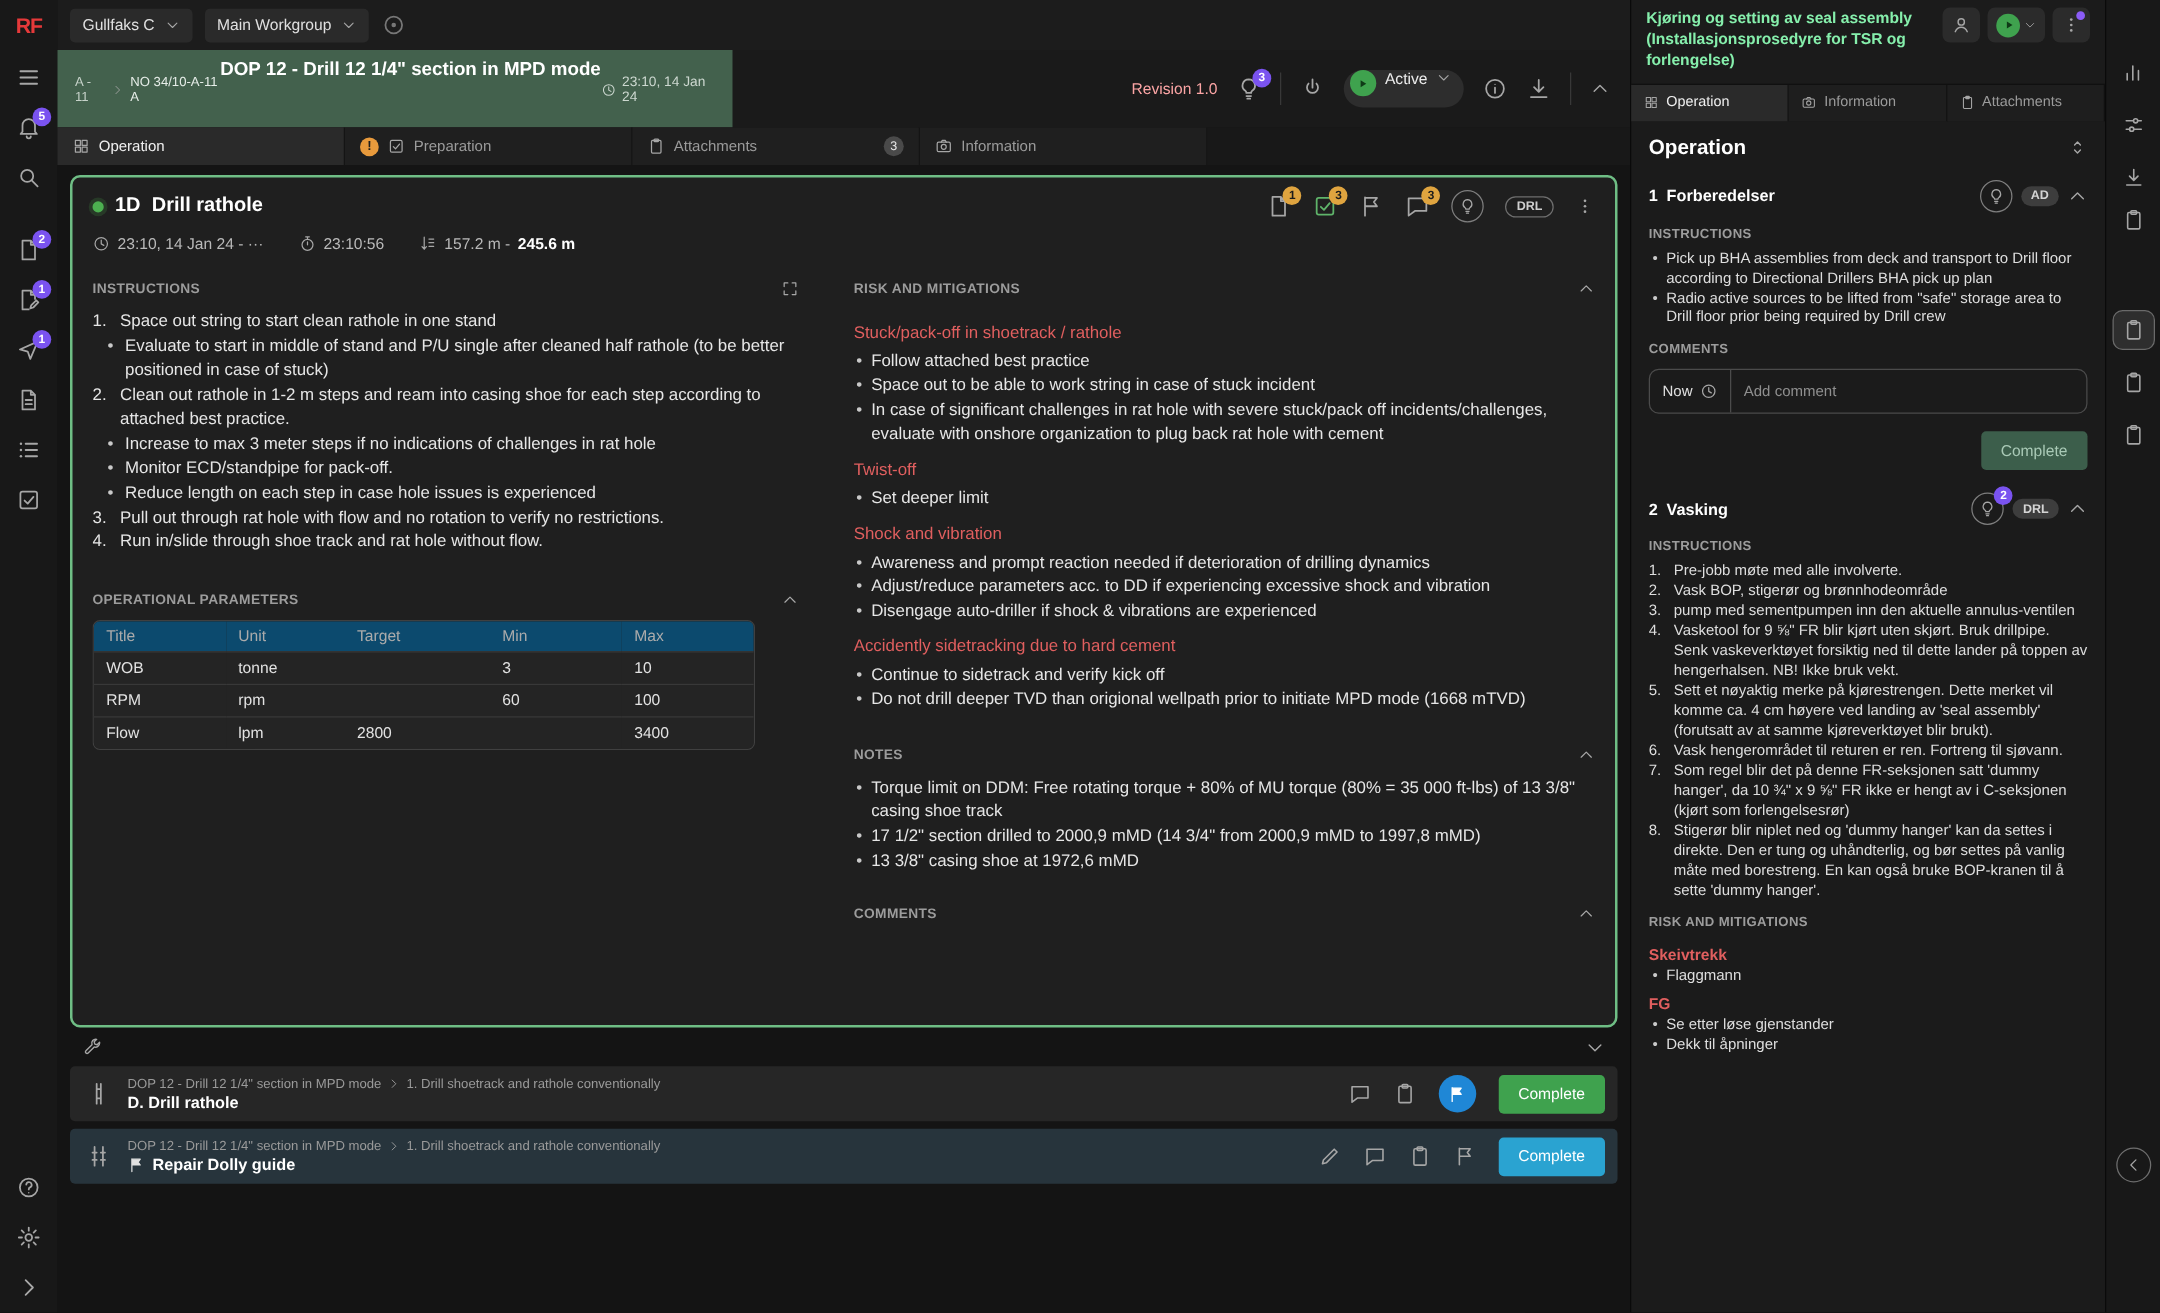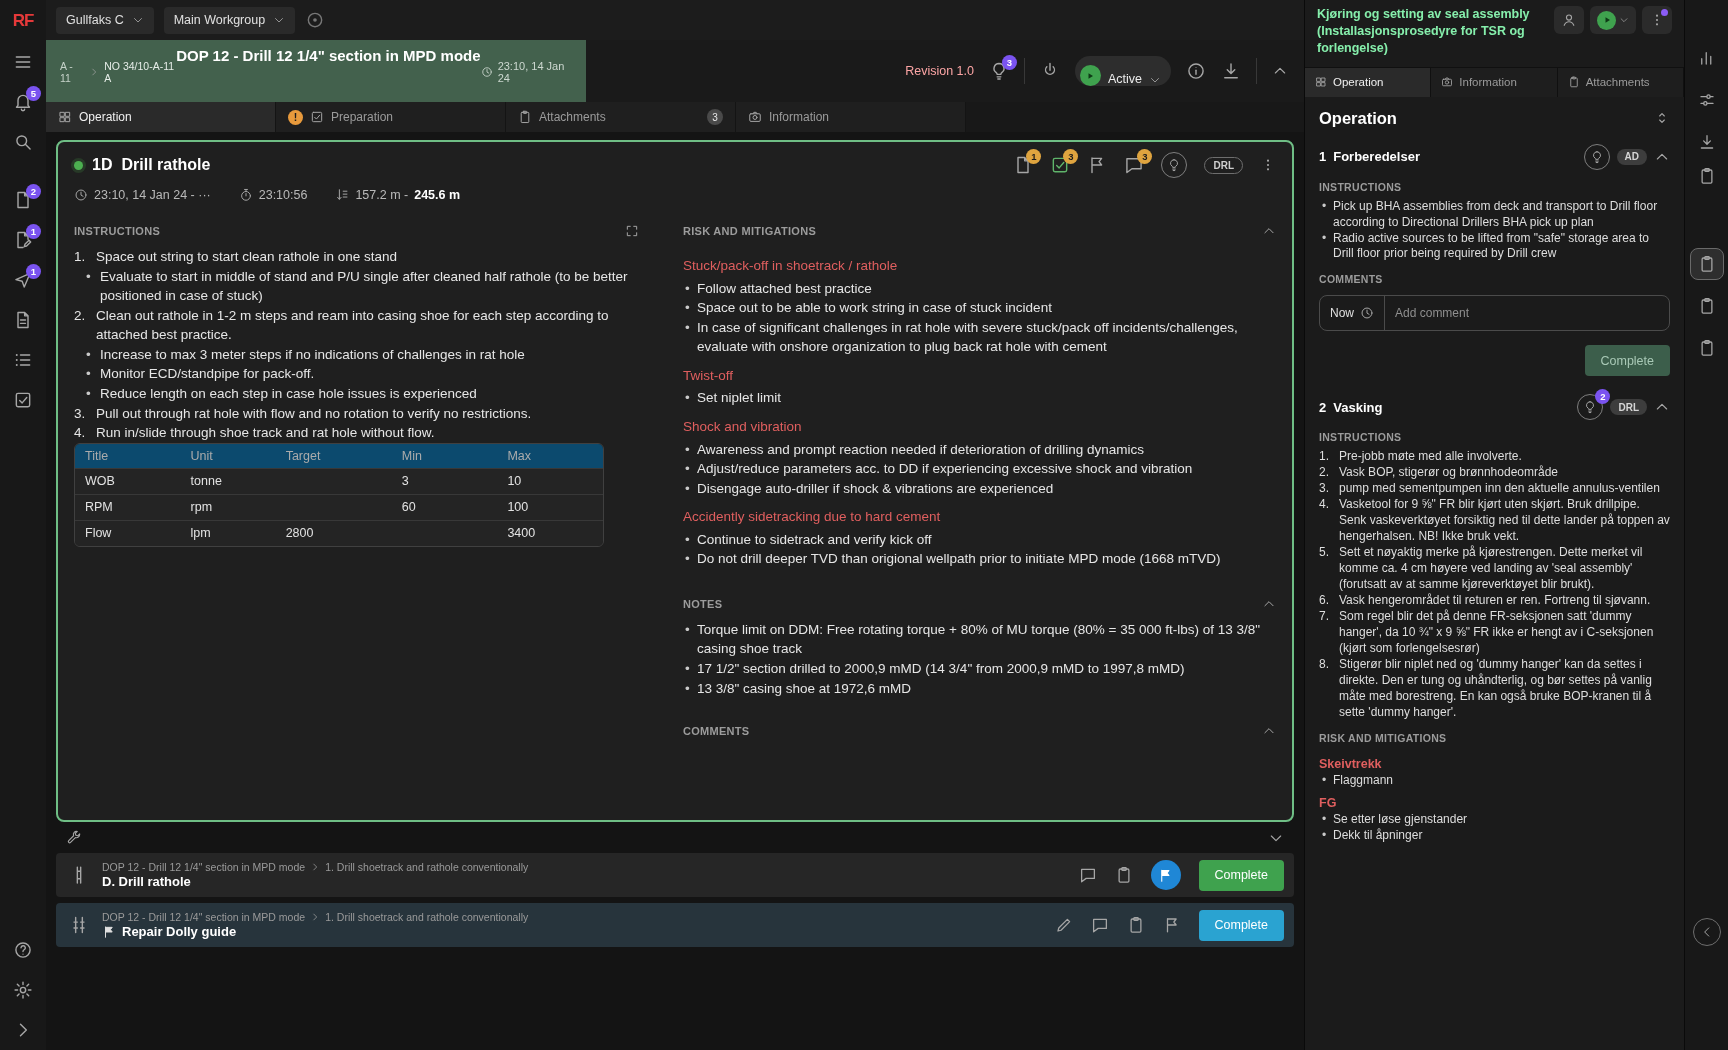--- a/index.html
+++ b/index.html
@@ -30,21 +30,21 @@
   .doc-header{height:62px;background:#1a1a1a;display:flex;flex:none}
   .green-block{width:540px;background:#43614d;padding:7px 14px 6px;display:flex;justify-content:space-between;flex:none}
   .crumbs{display:flex;align-items:center;gap:5px;font-size:10.5px;color:#c6d2c9}
   .crumbs .c2{color:#e6ede8}
   .doc-title{font-size:15px;font-weight:700;color:#fff;white-space:nowrap}
   .doc-time{display:flex;align-items:center;gap:5px;font-size:11px;color:#cdd8d0}
   .doc-time .ic{color:#cdd8d0}
   .header-actions{flex:1;display:flex;align-items:center;justify-content:flex-end;gap:15px;padding:0 16px}
   .rev{color:#fca5a5;font-size:12.5px}
   .vdiv{width:1px;height:26px;background:#383838}
-  .status-pill{height:30px;background:#2d2d2d;border-radius:16px;display:flex;align-items:flex-end;gap:7px;padding:0 10px 0 5px;font-size:12.5px;color:#ececec}
+  .status-pill{height:30px;background:#2d2d2d;border-radius:16px;display:flex;align-items:flex-start;gap:7px;padding:0 10px 0 5px;font-size:12.5px;color:#ececec}
   .play-circle{width:21px;height:21px;border-radius:50%;background:#3fa24e;color:#0f3a17;display:flex;align-items:center;justify-content:center;flex:none}
   .play-circle svg{width:12px;height:12px}
 
   
   .tabbar{height:30px;background:#181818;display:flex;flex:none}
   .tab{width:230px;display:flex;align-items:center;gap:7px;padding:0 12px;font-size:12px;color:#9b9b9b;background:#1f1f1f;border-right:1px solid #141414}
   .tab.active{background:#2a2a2a;color:#f0f0f0}
   .tab-badge{min-width:16px;height:16px;border-radius:8px;background:#4a4a4a;color:#e8e8e8;font-size:10px;display:flex;align-items:center;justify-content:center;padding:0 4px}
   .warn-ic{width:15px;height:15px;border-radius:50%;background:#e89a3c;color:#1d1d1d;font-size:10.5px;font-weight:800;display:flex;align-items:center;justify-content:center;flex:none}
   .warn-ic::before{content:"!"}
@@ -627,20 +627,28 @@
             <div class="num-item">
                 <span class="num">3.</span>
                 <span>Pull out through rat hole with flow and no rotation to verify no restrictions.</span>
               </div>
             <div class="num-item">
                 <span class="num">4.</span>
                 <span>Run in/slide through shoe track and rat hole without flow.</span>
               </div>
           </div>
 
+          <div class="sec-head params-head">
+            <span>OPERATIONAL PARAMETERS</span>
+            <button class="ic s14">
+                <svg>
+                  <use href="#i-chev-u"></use>
+                </svg>
+              </button>
+          </div>
           <div class="ptable">
             <table>
               <thead>
                 <tr>
                   <th style="width:20%">Title</th>
                   <th style="width:18%">Unit</th>
                   <th style="width:22%">Target</th>
                   <th style="width:20%">Min</th>
                   <th style="width:20%">Max</th>
                 </tr>
@@ -680,21 +688,21 @@
                   <use href="#i-chev-u"></use>
                 </svg>
               </button>
           </div>
           <div class="rlist">
             <div class="risk-title">Stuck/pack-off in shoetrack / rathole</div>
             <div class="sub-item"><span>Follow attached best practice</span></div>
             <div class="sub-item"><span>Space out to be able to work string in case of stuck incident</span></div>
             <div class="sub-item"><span>In case of significant challenges in rat hole with severe stuck/pack off incidents/challenges, evaluate with onshore organization to plug back rat hole with cement</span></div>
             <div class="risk-title">Twist-off</div>
-            <div class="sub-item"><span>Set niplet limit</span></div>
+            <div class="sub-item"><span>Set deeper limit</span></div>
             <div class="risk-title">Shock and vibration</div>
             <div class="sub-item"><span>Awareness and prompt reaction needed if deterioration of drilling dynamics</span></div>
             <div class="sub-item"><span>Adjust/reduce parameters acc. to DD if experiencing excessive shock and vibration</span></div>
             <div class="sub-item"><span>Disengage auto-driller if shock &amp; vibrations are experienced</span></div>
             <div class="risk-title">Accidently sidetracking due to hard cement</div>
             <div class="sub-item"><span>Continue to sidetrack and verify kick off</span></div>
             <div class="sub-item"><span>Do not drill deeper TVD than origional wellpath prior to initiate MPD mode (1668 mTVD)</span></div>
           </div>
 
           <div class="sec-head notes-head">

